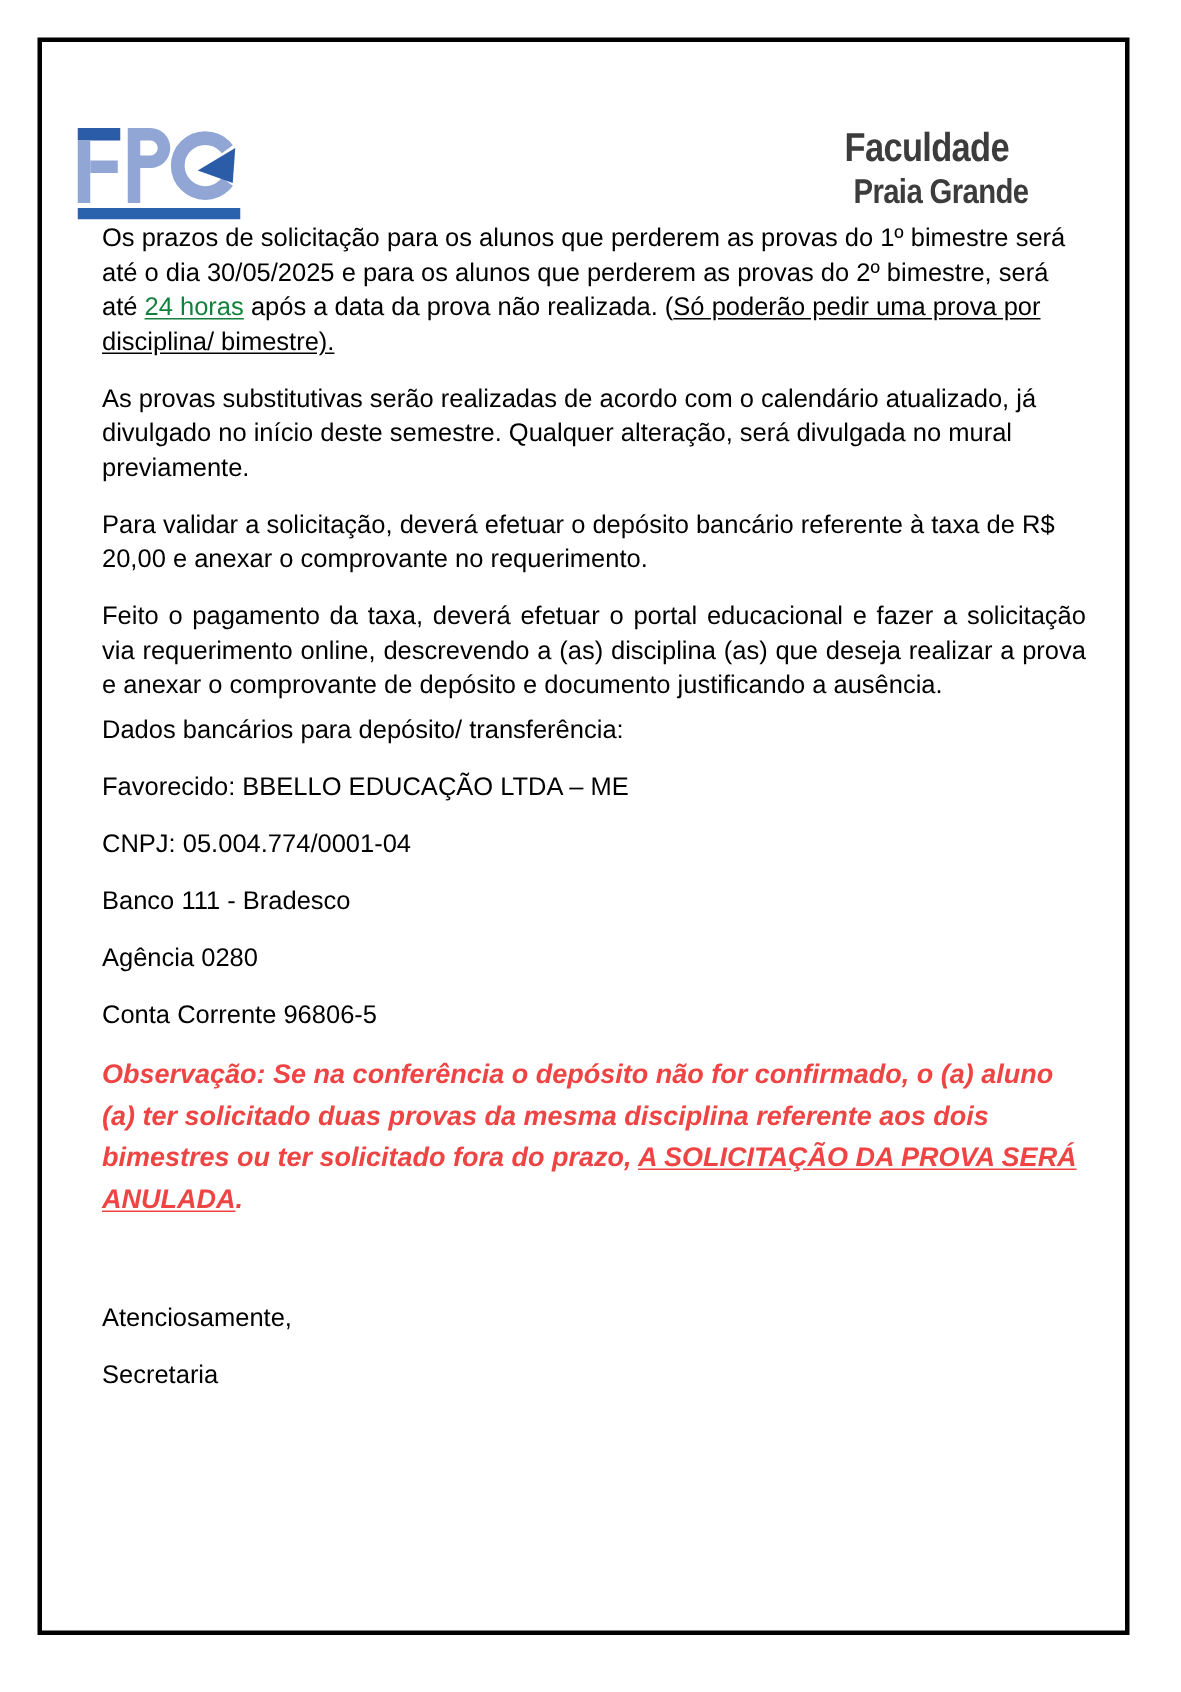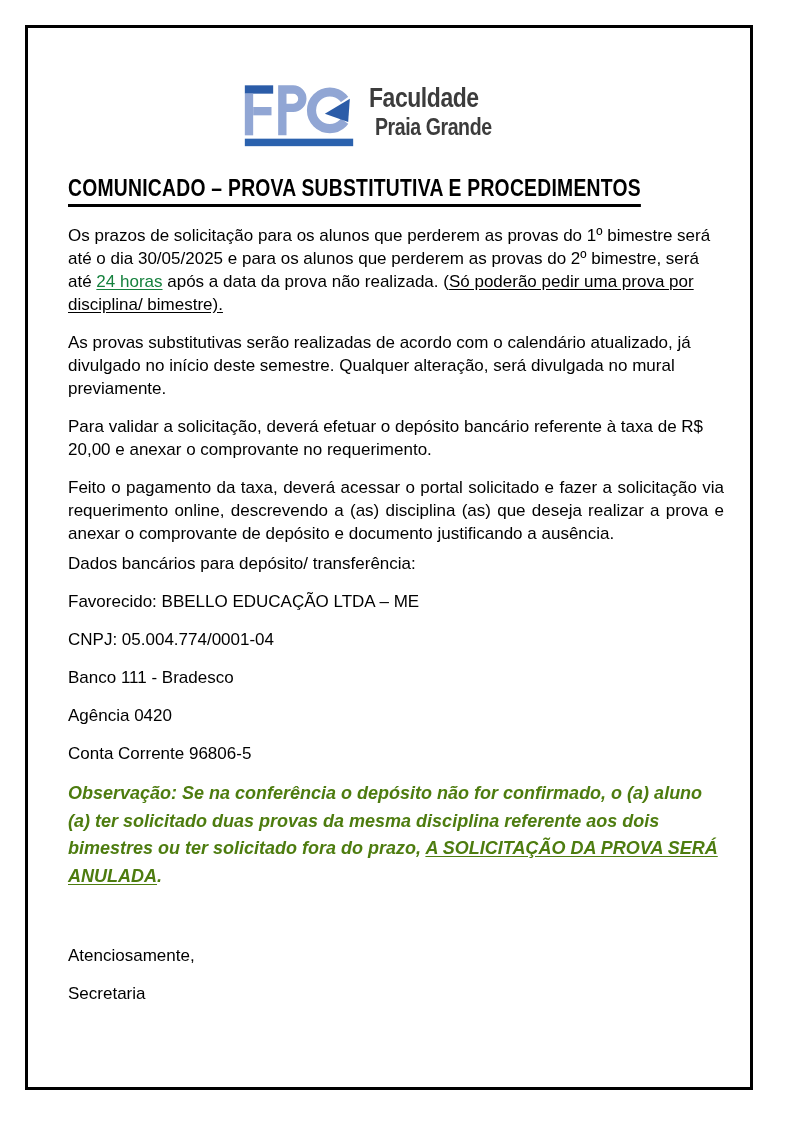--- a/index.html
+++ b/index.html
@@ -21,21 +21,21 @@
     background: #ffffff;
     box-sizing: content-box;
   }
   .content {
     padding: 54px 26px 0 40px;
   }
   
   .logo-row {
     display: flex;
     align-items: flex-start;
-    justify-content: center;
+    justify-content: space-between;
     transform: translateX(-18px);
   }
   .logo-icon { display: block; }
   .logo-text { margin-left: 14px; margin-top: 2px; color: #3c3c3c; }
   .logo-line1 {
     font-size: 27px;
     font-weight: bold;
     letter-spacing: -0.5px;
     display: inline-block;
     transform: scaleX(0.85);
@@ -70,21 +70,21 @@
   
   .para {
     font-size: 17px;
     line-height: 23px;
     color: #000000;
     margin: 0 0 15px 0;
   }
   .para.justify { text-align: justify; }
   .para.tight { margin-bottom: 7px; }
   .para.observacao {
-    color: #4d7c0f;
+    color: #ef4444;
     font-weight: bold;
     font-style: italic;
     font-size: 18px;
     line-height: 27.5px;
   }
   .para.space-before-lg { margin-top: 54px; }
   .seg-normal { }
   .seg-bold { font-weight: normal; }
   .seg-underline { text-decoration: underline; text-underline-offset: 2px; }
   .seg-red-underline {
@@ -116,34 +116,31 @@
         <polygon points="128,20 98,38 126,48" fill="#2b5ca8"></polygon>
 
         <rect x="2" y="68" width="130" height="9" fill="#2b62ae"></rect>
       </svg>
       <div class="logo-text">
         <div><span class="logo-line1">Faculdade</span></div>
         <div class="logo-line2-wrap"><span class="logo-line2">Praia Grande</span></div>
       </div>
     </div>
 
-    <h1 class="doc-title">
-      <span class="title-inner">COMUNICADO – PROVA SUBSTITUTIVA E PROCEDIMENTOS</span>
-    </h1>
 
     <div>
         <p class="para"><span class="seg-normal">Os prazos de solicitação para os alunos que perderem as provas do 1º bimestre será até o dia </span><span class="seg-bold">30/05/2025</span><span class="seg-normal"> e para os alunos que perderem as provas do 2º bimestre, será até </span><span class="seg-red-underline">24 horas</span><span class="seg-normal"> após a data da prova não realizada. (</span><span class="seg-underline">Só poderão pedir uma prova por disciplina/ bimestre).</span></p>
         <p class="para"><span class="seg-normal">As provas substitutivas serão realizadas de acordo com o calendário atualizado, já divulgado no início deste semestre. Qualquer alteração, será divulgada no mural previamente.</span></p>
         <p class="para"><span class="seg-normal">Para validar a solicitação, deverá efetuar o depósito bancário referente à taxa de R$ 20,00 e anexar o comprovante no requerimento.</span></p>
-        <p class="para justify tight"><span class="seg-normal">Feito o pagamento da taxa, deverá acessar o portal solicitado e fazer a solicitação via requerimento online, descrevendo a (as) disciplina (as) que deseja realizar a prova e anexar o comprovante de depósito e documento justificando a ausência.</span></p>
+        <p class="para justify tight"><span class="seg-normal">Feito o pagamento da taxa, deverá efetuar o portal educacional e fazer a solicitação via requerimento online, descrevendo a (as) disciplina (as) que deseja realizar a prova e anexar o comprovante de depósito e documento justificando a ausência.</span></p>
         <p class="para"><span class="seg-normal">Dados bancários para depósito/ transferência:</span></p>
         <p class="para"><span class="seg-normal">Favorecido: BBELLO EDUCAÇÃO LTDA – ME</span></p>
         <p class="para"><span class="seg-normal">CNPJ: 05.004.774/0001-04</span></p>
         <p class="para"><span class="seg-normal">Banco 111 - Bradesco</span></p>
-        <p class="para"><span class="seg-normal">Agência 0420</span></p>
+        <p class="para"><span class="seg-normal">Agência 0280</span></p>
         <p class="para"><span class="seg-normal">Conta Corrente 96806-5</span></p>
         <p class="para observacao"><span class="seg-normal">Observação: Se na conferência o depósito não for confirmado, o (a) aluno (a) ter solicitado duas provas da mesma disciplina referente aos dois bimestres ou ter solicitado fora do prazo, </span><span class="seg-underline">A SOLICITAÇÃO DA PROVA SERÁ ANULADA</span><span class="seg-normal">.</span></p>
         <p class="para space-before-lg"><span class="seg-normal">Atenciosamente,</span></p>
         <p class="para"><span class="seg-normal">Secretaria</span></p>
       </div>
 
   </div>
 </div>
 
 </body></html>

